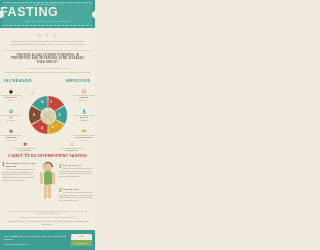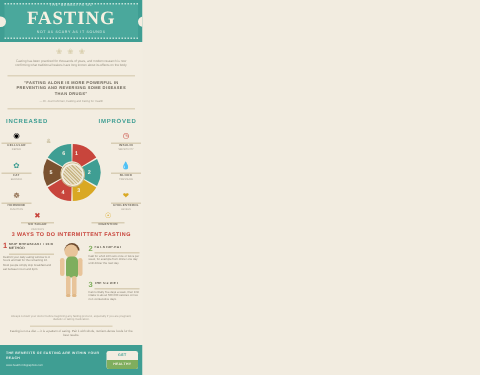--- a/index.html
+++ b/index.html
@@ -23,25 +23,24 @@
     background:#f3ede1;border-radius:50%;
   }
   .hdr-notch.l{left:-3.5px;}
   .hdr-notch.r{right:-3.5px;}
   .hdr-top{
     position:absolute;top:2.5px;left:0;right:0;text-align:center;
     font-size:2.1px;letter-spacing:.7px;color:#cfe7e0;
     text-transform:uppercase;line-height:3px;
   }
   .hdr-title{
-    position:absolute;top:6px;left:0;right:0;text-align:center;
+    position:absolute;top:6px;left:0;right:0;text-align:left;
     font-size:12.5px;line-height:13px;font-weight:bold;
     letter-spacing:.6px;color:#f6f1e2;
     text-transform:uppercase;
-    font-family:Liberation Serif, serif;
   }
   .hdr-sub{
     position:absolute;top:20px;left:0;right:0;text-align:center;
     font-size:2.4px;letter-spacing:.45px;color:#d9ece6;
     text-transform:uppercase;line-height:3px;
   }
 
   
   .ornament{
     margin:4px auto 0;width:34px;text-align:center;

